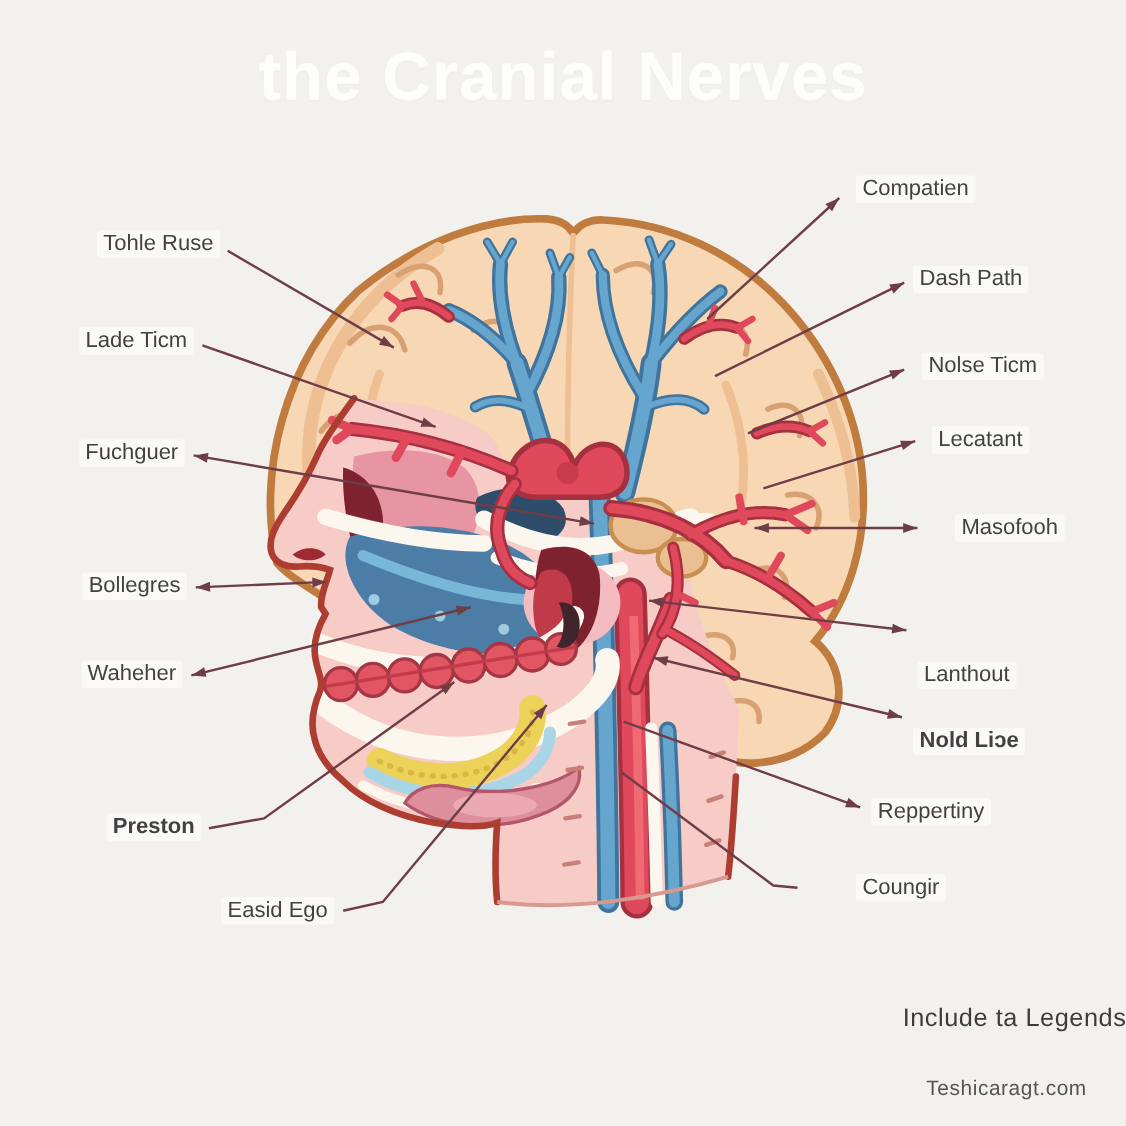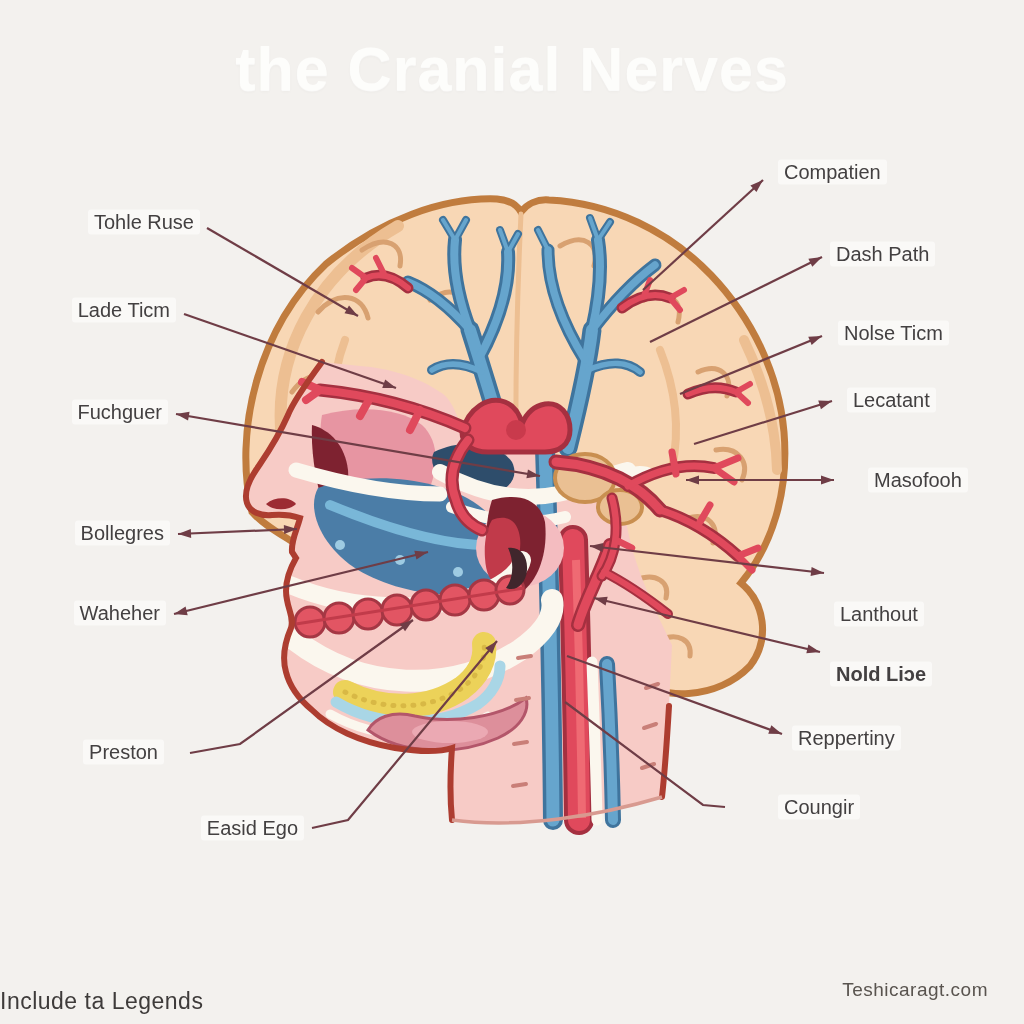--- a/index.html
+++ b/index.html
@@ -18,21 +18,21 @@
     text-shadow:0 1px 1px rgba(255,255,255,.8), 0 2px 3px rgba(0,0,0,.03);
   }
   .dlabel{
     position:absolute;white-space:nowrap;font-size:20px;
     color:var(--label,#434041);
     background:rgba(255,255,255,.55);padding:1px 6px;border-radius:3px;
     transform:translateY(-50%);
   }
   .dlabel.left{text-align:right;}
   .caption{
-    position:absolute;left:0;width:100%;top:988px;text-align:left;
+    position:absolute;left:0;width:100%;top:912px;text-align:right;
     font-size:23px;color:var(--caption,#3e3b3a);letter-spacing:.5px;
   }
   .watermark{
     position:absolute;right:36px;top:979px;font-size:19px;
     color:var(--wmark,#59544f);letter-spacing:.5px;
   }
   
   .brain{fill:var(--brain-fill);stroke:var(--brain-outline);stroke-width:7;}
   .gyri{stroke:var(--gyri);stroke-width:5;fill:none;stroke-linecap:round;}
   .shade{stroke:#edbf92;fill:none;stroke-linecap:round;}
@@ -332,21 +332,21 @@
         <polyline points="565,702 703,805 725,807" fill="none" stroke="#6f3d46" stroke-width="2.2"></polyline>
       </g>
     </svg>
 
   <div id="labels-layer">
       <div class="dlabel left" style="right: 824px; top: 222px;">Tohle Ruse</div>
       <div class="dlabel left" style="right: 848px; top: 310px;">Lade Ticm</div>
       <div class="dlabel left" style="right: 856px; top: 412px;">Fuchguer</div>
       <div class="dlabel left" style="right: 854px; top: 533px;">Bollegres</div>
       <div class="dlabel left" style="right: 858px; top: 613px;">Waheher</div>
-      <div class="dlabel left" style="right: 860px; top: 752px;">Preston</div>
+      <div class="dlabel left" style="right: 841px; top: 752px; font-weight: bold;">Preston</div>
       <div class="dlabel left" style="right: 720px; top: 828px;">Easid Ego</div>
       <div class="dlabel right" style="left: 778px; top: 172px;">Compatien</div>
       <div class="dlabel right" style="left: 830px; top: 254px;">Dash Path</div>
       <div class="dlabel right" style="left: 838px; top: 333px;">Nolse Ticm</div>
       <div class="dlabel right" style="left: 847px; top: 400px;">Lecatant</div>
       <div class="dlabel right" style="left: 848px; top: 480px; margin-left: 20px;">Masofooh</div>
       <div class="dlabel right" style="left: 834px; top: 570px; margin-top: 44px;">Lanthout</div>
       <div class="dlabel right" style="left: 830px; top: 674px; font-weight: bold;">Nold Liɔe</div>
       <div class="dlabel right" style="left: 792px; top: 738px;">Reppertiny</div>
       <div class="dlabel right" style="left: 734px; top: 807px; margin-left: 44px;">Coungir</div>

